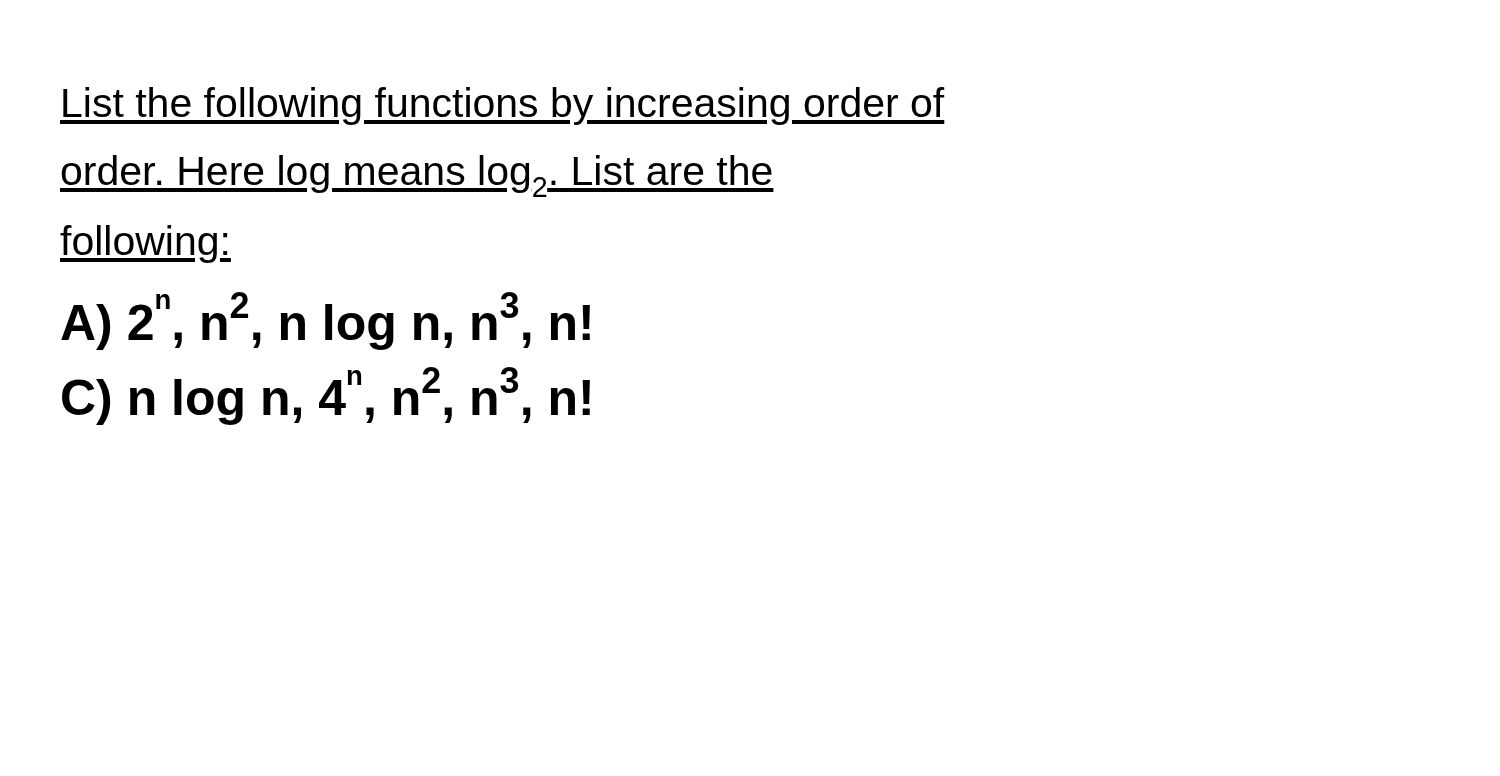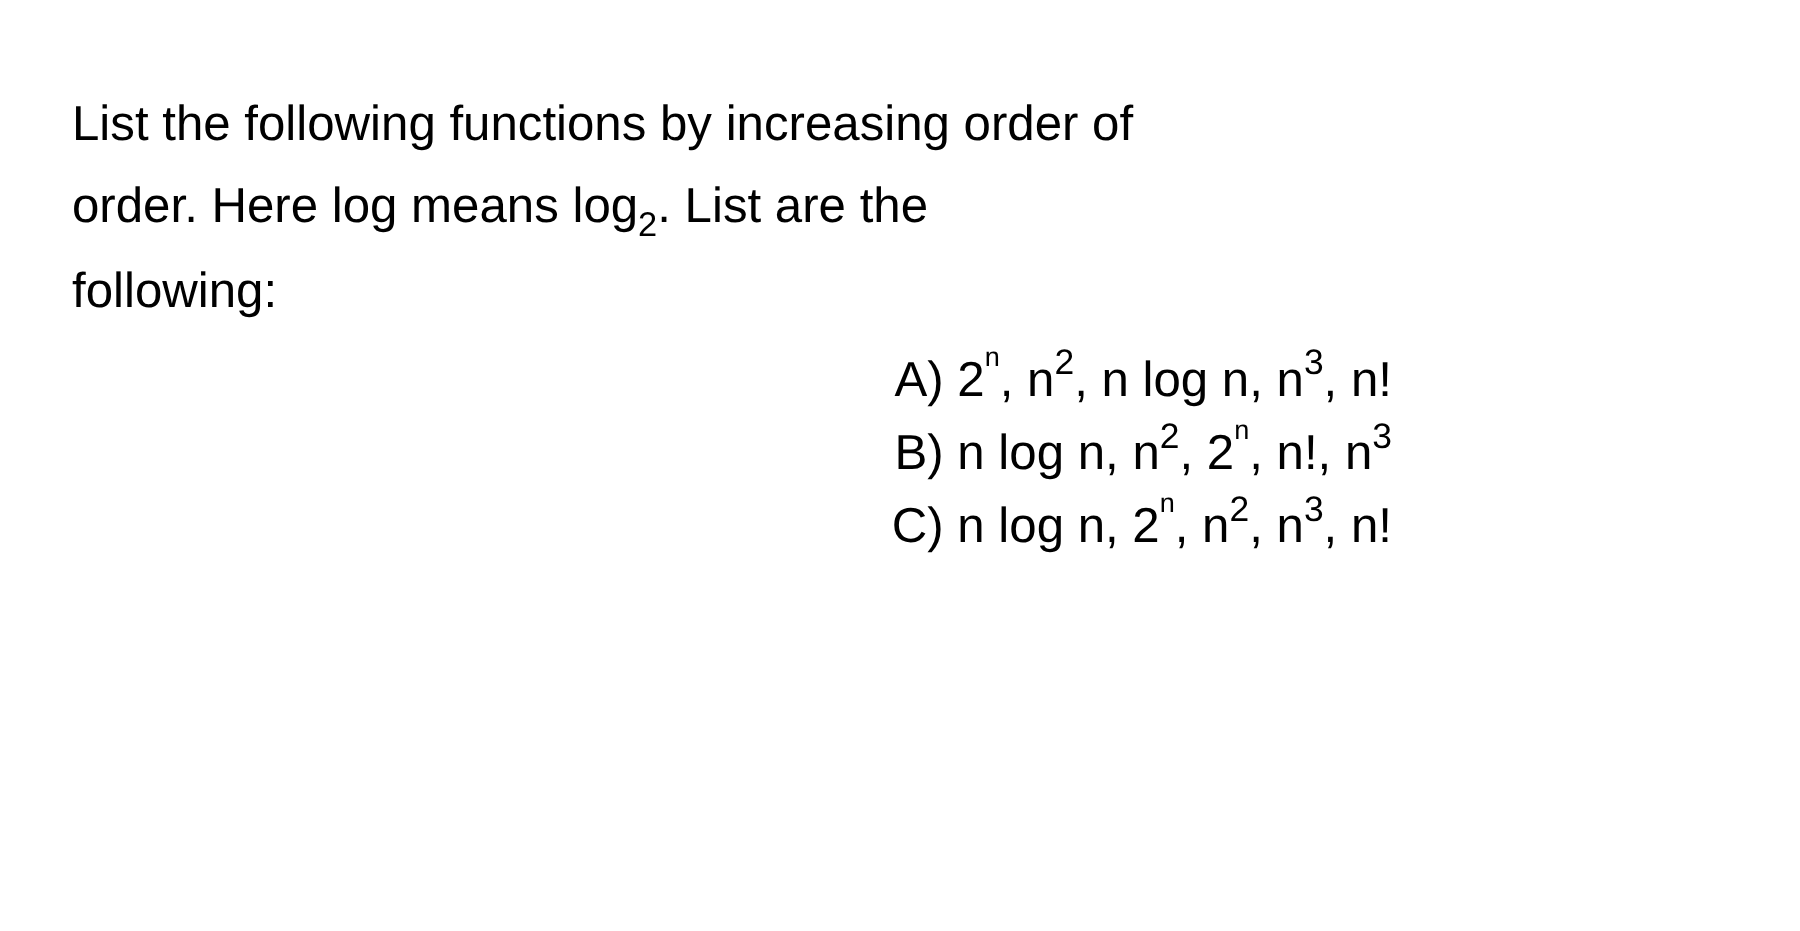--- a/index.html
+++ b/index.html
@@ -16,26 +16,26 @@
       padding: 70px 60px;
     }
     .content {
       max-width: 1100px;
     }
     .question-text {
       font-size: 41px;
       line-height: 1.65;
       font-weight: 400;
       margin-bottom: 8px;
+      text-decoration: underline;
     }
     .options {
-      font-size: 41px;
+      font-size: 50px;
       line-height: 1.45;
-      font-weight: 400;
-      text-align: right;
+      font-weight: 700;
     }
     .option {
       display: block;
     }
     sub {
       font-size: 0.7em;
       vertical-align: sub;
       position: relative;
       top: 0.1em;
     }
@@ -56,16 +56,15 @@
 <body>
 
 <div class="content">
   <div class="question-text">
     <span>List the following functions by increasing order of</span><br>
     <span>order. Here log means log</span><sub>2</sub><span>. List are the</span><br>
     <span>following:</span>
   </div>
   <div class="options">
     <span class="option"><span>A) </span><span>2</span><span class="supn">n</span><span>, n</span><sup>2</sup><span>, n log n, n</span><sup>3</sup><span>, n!</span></span>
-    <span class="option"><span>B) </span><span>n log n, n</span><sup>2</sup><span>, 2</span><span class="supn">n</span><span>, n!, n</span><sup>3</sup></span>
-    <span class="option"><span>C) </span><span>n log n, 2</span><span class="supn">n</span><span>, n</span><sup>2</sup><span>, n</span><sup>3</sup><span>, n!</span></span>
+    <span class="option"><span>C) </span><span>n log n, 4</span><span class="supn">n</span><span>, n</span><sup>2</sup><span>, n</span><sup>3</sup><span>, n!</span></span>
   </div>
 </div>
 
 </body></html>

